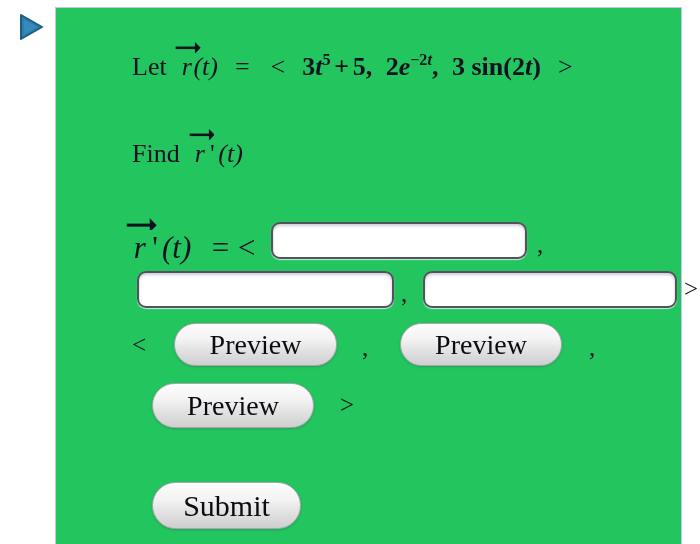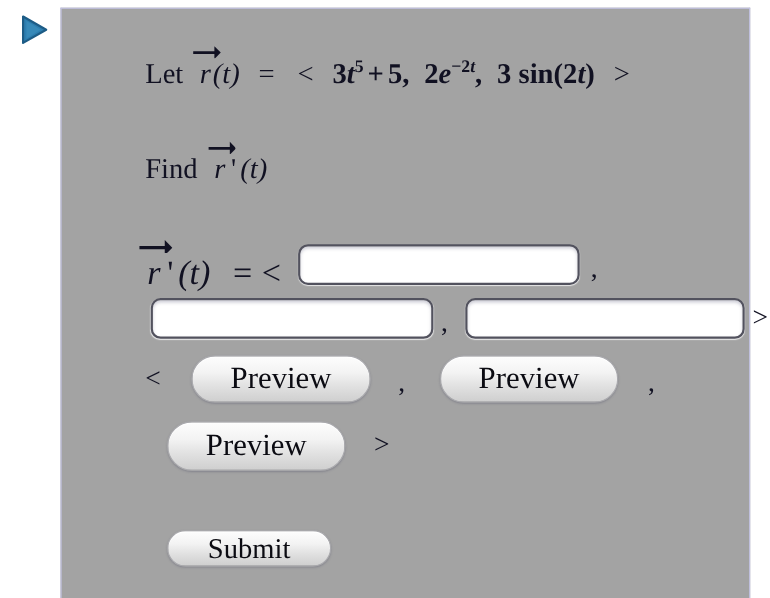--- a/index.html
+++ b/index.html
@@ -24,21 +24,21 @@
     height: 28px;
   }
 
   
   #question-panel {
     position: absolute;
     left: 55px;
     top: 7px;
     width: 627px;
     height: 537px;
-    background: #a3a3a3;
+    background: #22c55e;
     border: 1px solid #c3c3e4;
     border-bottom: none;
     box-sizing: border-box;
   }
 
   
   .mathline {
     position: absolute;
     color: #111122;
     font-family: "Liberation Serif", serif;
@@ -123,21 +123,21 @@
                 inset 0 1px 0 rgba(255,255,255,0.95);
     display: flex;
     align-items: center;
     justify-content: center;
     padding: 0;
   }
 
   #preview-x { left: 118px; top: 315px; width: 163px; height: 43px; }
   #preview-y { left: 344px; top: 315px; width: 162px; height: 43px; }
   #preview-z { left: 96px;  top: 375px; width: 162px; height: 45px; }
-  #submit-button { left: 96px; top: 474px; width: 149px; height: 33px; font-size: 26px; }
+  #submit-button { left: 96px; top: 474px; width: 149px; height: 47px; font-size: 30px; }
 
   
   #comma-1  { left: 481px; top: 224px; }
   #comma-2  { left: 345px; top: 273px; }
   #gt-row2  { left: 628px; top: 268px; }
   #lt-row3  { left: 76px;  top: 324px; }
   #comma-3  { left: 306px; top: 327px; }
   #comma-4  { left: 533px; top: 327px; }
   #gt-row4  { left: 284px; top: 384px; }
 </style>

